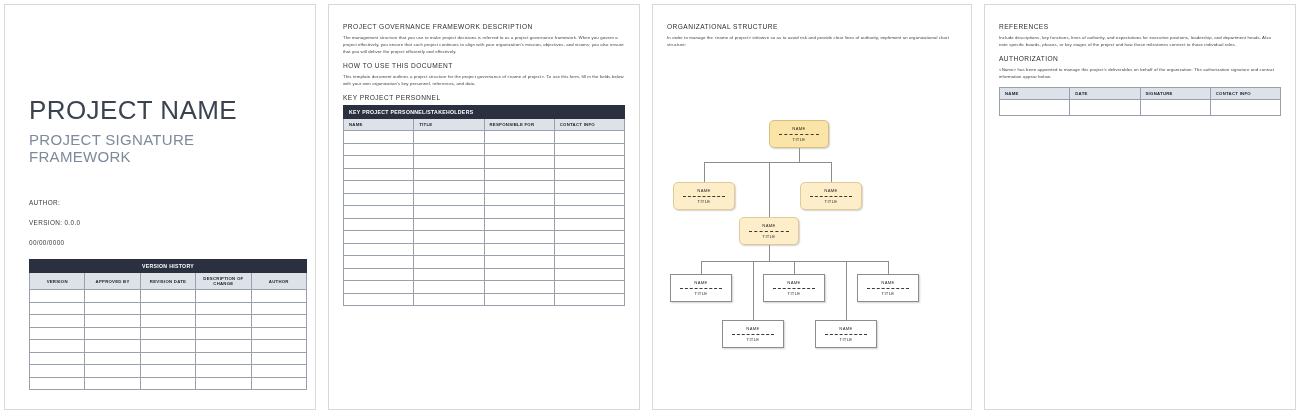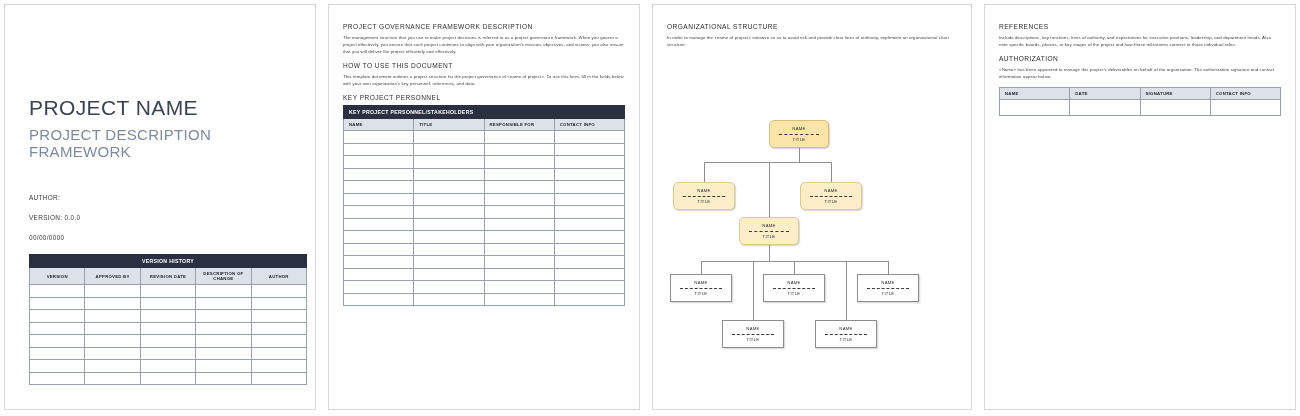--- a/index.html
+++ b/index.html
@@ -25,21 +25,21 @@
   .p2{width:312px;margin:4px 6px 6px 6px;padding:14px 14px;}
   .p3{width:320px;margin:4px 6px 6px 6px;padding:14px 14px;}
   .p4{width:312px;margin:4px 4px 6px 6px;padding:14px 14px;}
 
   
   .doc-title{
     font-size:11.5px;font-weight:bold;letter-spacing:.2px;
     color:#4b4b4b;margin:6px 0 0 6px;
   }
   .project-name{
-    font-size:21px;font-weight:normal;letter-spacing:.4px;
+    font-size:26px;font-weight:normal;letter-spacing:.4px;
     color:#3b4351;margin:78px 0 0 6px;line-height:1.05;
   }
   .project-sub{
     font-size:15px;font-weight:normal;letter-spacing:.3px;
     color:#7d8a9c;margin:7px 0 0 6px;
   }
   .meta{margin:34px 0 0 6px;}
   .meta div{font-size:6.4px;letter-spacing:.35px;color:#3a3a3a;margin-bottom:13px;}
 
   
@@ -99,21 +99,21 @@
   
   .auth-wrap{margin-top:4px;}
 </style>
 </head>
 <body>
 
 <div class="sheet">
 
   <div class="page p1">
     <div class="project-name">PROJECT NAME</div>
-    <div class="project-sub">PROJECT DESCRIPTION FRAMEWORK</div>
+    <div class="project-sub">PROJECT SIGNATURE FRAMEWORK</div>
     <div class="meta">
       <div>AUTHOR:</div>
       <div>VERSION: 0.0.0</div>
       <div>00/00/0000</div>
     </div>
     <div class="vh-wrap">
       <table>
         <tbody>
             <tr class="tbl-banner">
           <td colspan="5">VERSION HISTORY</td>

